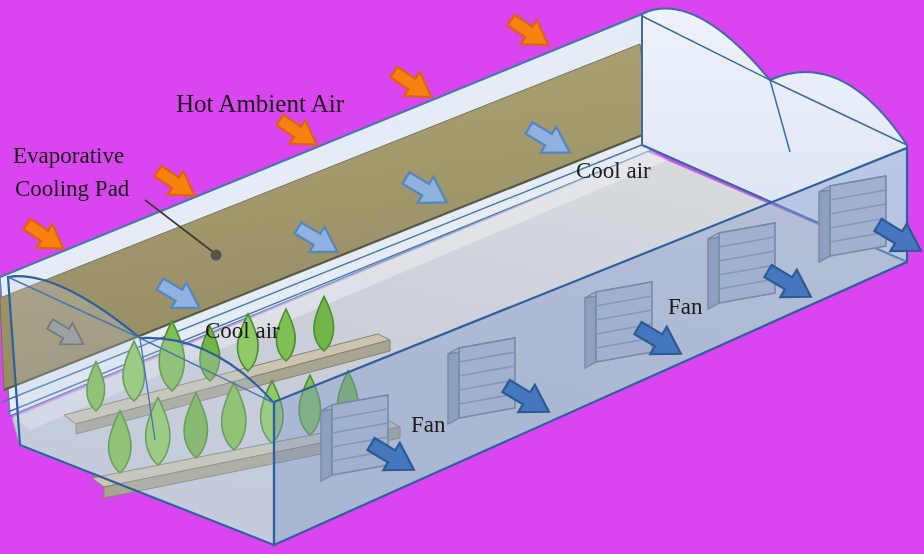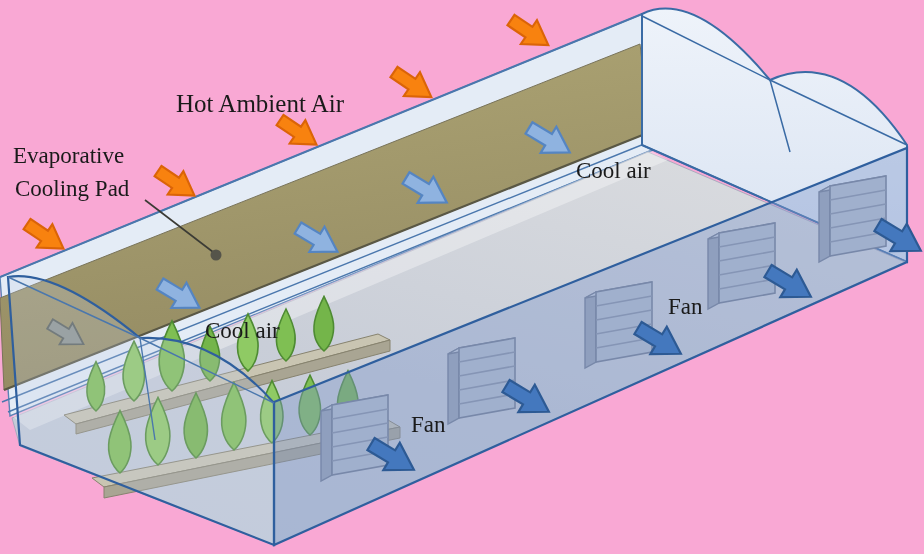--- a/index.html
+++ b/index.html
@@ -1,16 +1,16 @@
 <!DOCTYPE html>
 <html><head>
 <meta charset="utf-8">
 <style>
   html,body{margin:0;padding:0;background:#ffffff;}
-  .stage{position:relative;width:924px;height:554px;background:#f9a8d4;overflow:hidden;
+  .stage{position:relative;width:924px;height:554px;background:#d946ef;overflow:hidden;
          font-family:"Liberation Serif","DejaVu Serif",serif;}
   .stage svg{position:absolute;left:0;top:0;}
   text.dlabel{fill:#1a1a1a;font-family:"Liberation Serif","DejaVu Serif",serif;}
   .t23{font-size:23px;}
   .t25{font-size:25px;}
 </style>
 </head>
 <body>
 
 <div class="stage">

